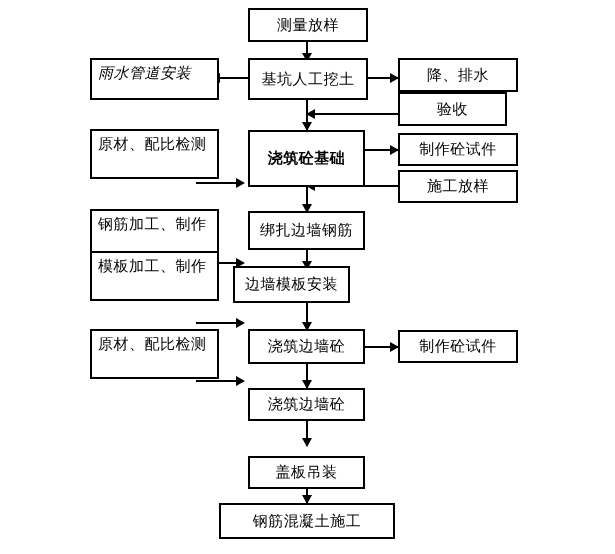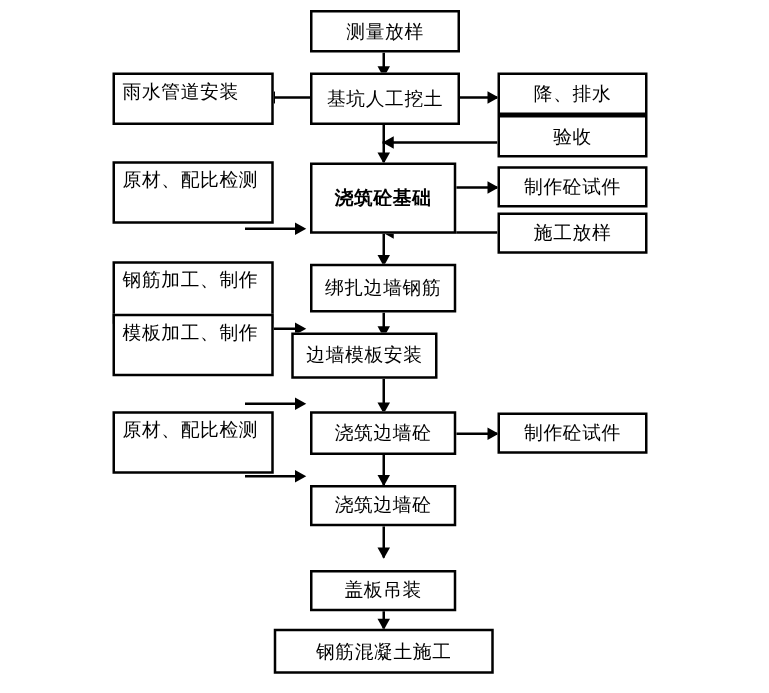--- a/index.html
+++ b/index.html
@@ -127,29 +127,29 @@
   <div class="ah ah-right" style="left:390px; top:342px;"></div>
 
   <div class="node ctr-txt" style="left:248px; top:8px; width:120px; height:34px;">
     <span>测量放样</span>
   </div>
 
   <div class="node ctr-txt" style="left:248px; top:58px; width:120px; height:42px;">
     <span>基坑人工挖土</span>
   </div>
 
-  <div class="node left" style="left:90px; top:58px; width:129px; height:42px;">
+  <div class="node left" style="left:90px; top:58px; width:129px; height:42px;font-style:italic;">
     <span>雨水管道安装</span>
   </div>
 
   <div class="node ctr-txt" style="left:398px; top:58px; width:120px; height:34px;">
     <span>降、排水</span>
   </div>
 
-  <div class="node ctr-txt" style="left:398px; top:92px; width:120px; height:34px;">
+  <div class="node ctr-txt" style="left:398px; top:92px; width:109px; height:34px;">
     <span>验收</span>
   </div>
 
   <div class="node left" style="left:90px; top:129px; width:129px; height:50px;">
     <span>原材、配比检测</span>
   </div>
 
   <div class="node ctr-txt" style="left:248px; top:130px; width:117px; height:57px;font-weight:bold;">
     <span>浇筑砼基础</span>
   </div>

